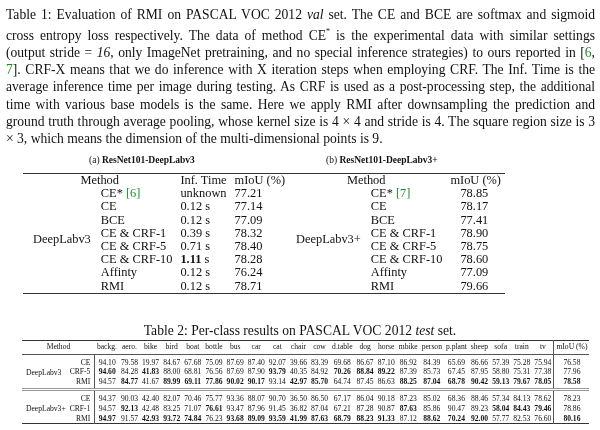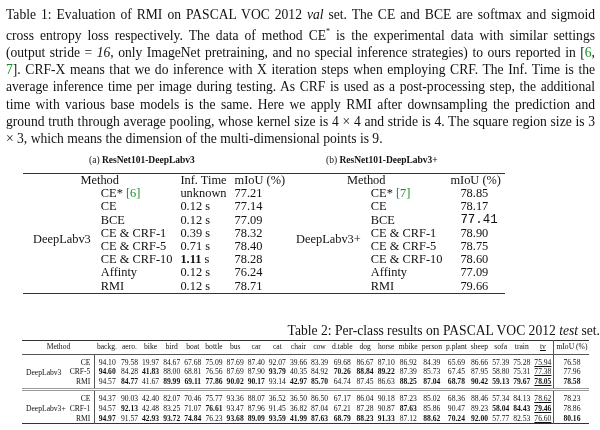--- a/index.html
+++ b/index.html
@@ -9,33 +9,33 @@
               font-size: 13.6px; line-height: 17.2px; text-align: justify; text-align-last: left; }
   .cite { color: #1a8a2a; }
   .sub-title { position: absolute; font-size: 9.5px; top: 155px; }
   .sub-title b { font-weight: bold; }
   .t1 { position: absolute; top: 173px; border-collapse: collapse; font-size: 12.4px; line-height: 13.2px; }
   .t1 td, .t1 th { padding: 0 4px; font-weight: normal; text-align: left; white-space: nowrap; }
   .t1 thead tr { border-top: 1.3px solid #333; }
   .t1 tbody tr:last-child { border-bottom: 1.3px solid #333; }
   .t1 .grp { vertical-align: middle; padding-left: 10px; padding-right: 6px; }
   .b { font-weight: bold; }
-  .caption2 { position: absolute; left: 0; width: 600px; text-align: right; top: 323px; font-size: 13.6px; }
+  .caption2 { position: absolute; left: 0; width: 600px; text-align: center; top: 323px; font-size: 13.6px; }
   .t2 { position: absolute; left: 22px; top: 340px; width: 567px; border-collapse: collapse;
         font-size: 7.6px; line-height: 9.6px; }
   .t2 th { font-weight: normal; padding: 1px 2px 2px 2px; white-space: nowrap; }
   .t2 td { padding: 0 2px; text-align: center; white-space: nowrap; }
   .t2 thead tr { border-top: 1.2px solid #333; border-bottom: 1px solid #555; }
   .t2 tbody.g1 tr:first-child td { padding-top: 3px; }
   .t2 tbody.g1 tr:last-child td { padding-bottom: 2px; }
   .t2 tbody.g2 tr:first-child td { padding-top: 3px; border-top: 3px double #999; }
   .t2 tbody.g2 tr:last-child { border-bottom: 1.2px solid #333; }
   .t2 .grp { text-align: left; vertical-align: middle; padding-left: 4px; }
   .t2 .m { text-align: right; border-right: 0.8px solid #555; padding-right: 4px; }
-  .t2 .lastc { border-right: 0.8px solid #555; text-decoration: underline; }
+  .t2 .lastc { border-right: 0.8px solid #555; }
   .t2 .miou { text-align: center; }
 </style>
 </head>
 <body>
 
 <div class="caption1"><span>Table 1:</span><span> Evaluation of RMI on PASCAL VOC 2012 </span><i>val</i><span> set. The CE and BCE are softmax and sigmoid cross entropy loss respectively. The data of method CE</span><sup style="font-size:8px">*</sup><span> is the experimental data with similar settings (output stride = </span><i>16</i><span>, only ImageNet pretraining, and no special inference strategies) to ours reported in [</span><a class="cite">6</a><span>, </span><a class="cite">7</a><span>]. CRF-X means that we do inference with X iteration steps when employing CRF. The Inf. Time is the average inference time per image during testing. As CRF is used as a post-processing step, the additional time with various base models is the same. Here we apply RMI after downsampling the prediction and ground truth through average pooling, whose kernel size is 4 × 4 and stride is 4. The square region size is 3 × 3, which means the dimension of the multi-dimensional points is 9.</span></div>
 
 <div class="sub-title" style="left:89px"><span>(a) </span><b>ResNet101-DeepLabv3</b></div>
 <table class="t1" style="left:23px; width:240px;">
   <thead>
@@ -103,21 +103,21 @@
         <td class="grp" rowspan="8">DeepLabv3+</td>
         <td><span>CE* </span><a class="cite">[7]</a></td>
         <td style="padding-left: 14px;">78.85</td>
       </tr>
       <tr>
         <td><span>CE</span></td>
         <td style="padding-left: 14px; margin-top: 12px;">78.17</td>
       </tr>
       <tr>
         <td><span>BCE</span></td>
-        <td style="padding-left: 14px; font-family: Liberation Mono, monospace;">77.41</td>
+        <td style="padding-left: 14px;">77.41</td>
       </tr>
       <tr>
         <td><span>CE &amp; CRF-1</span></td>
         <td style="padding-left: 14px;">78.90</td>
       </tr>
       <tr>
         <td><span>CE &amp; CRF-5</span></td>
         <td style="padding-left: 14px;">78.75</td>
       </tr>
       <tr>
@@ -247,21 +247,21 @@
         <td class="grp" rowspan="3">DeepLabv3+</td>
         <td class="m">CE</td>
         <td>94.37</td>
         <td>90.03</td>
         <td>42.40</td>
         <td>82.07</td>
         <td>70.46</td>
         <td>75.77</td>
         <td>93.36</td>
         <td>88.07</td>
-        <td>36.52</td>
+        <td>90.70</td>
         <td>36.50</td>
         <td>86.50</td>
         <td>67.17</td>
         <td>86.04</td>
         <td>90.18</td>
         <td>87.23</td>
         <td>85.02</td>
         <td>68.36</td>
         <td>88.46</td>
         <td>57.34</td>

